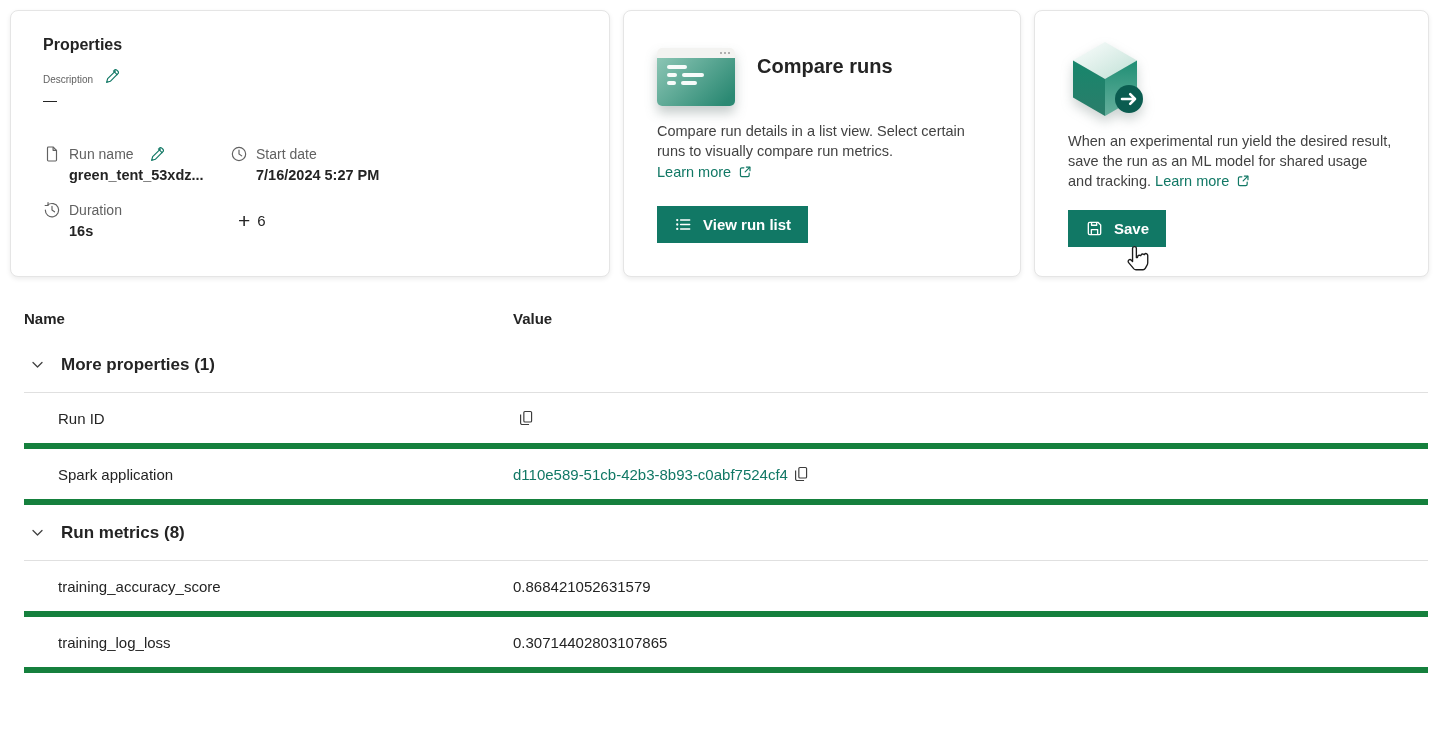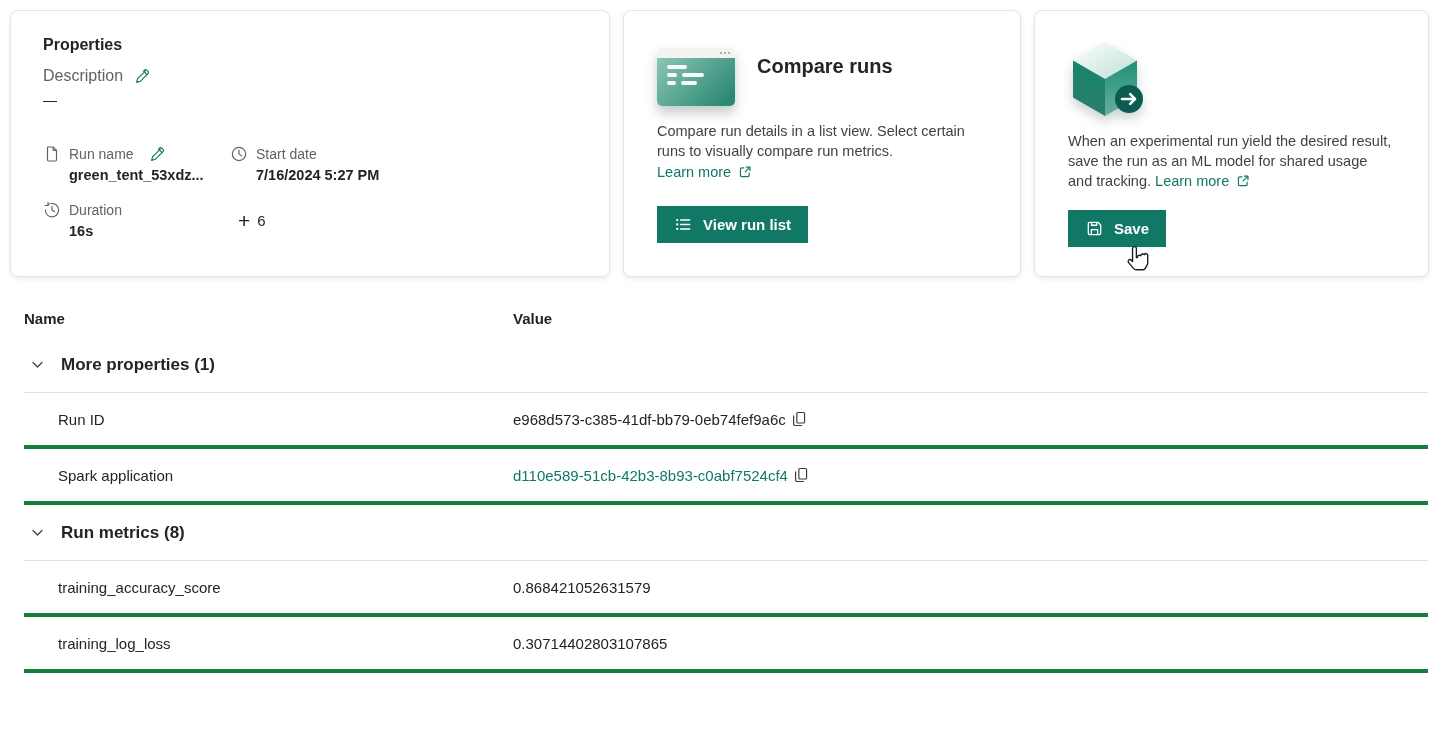--- a/index.html
+++ b/index.html
@@ -14,21 +14,21 @@
   .cards-row { position:absolute; top:10px; left:10px; display:flex; gap:13px; }
   .card {
     background:#fff; border:1px solid #e5e5e5; border-radius:8px;
     height:267px; box-shadow:0 2px 5px rgba(0,0,0,.08);
   }
 
   
   .props-card { width:600px; padding:25px 32px; }
   .props-title { font-size:16px; font-weight:700; color:#242424; }
   .desc-row { margin-top:13px; display:flex; align-items:flex-end; gap:10px;
-              font-size:16px; color:#616161; }
+              font-size:10px; color:#616161; }
   .desc-dash { margin-top:7px; font-size:14px; color:#242424; letter-spacing:1px; }
   .fields-grid { margin-top:37px; display:grid; grid-template-columns:187px auto; row-gap:17px; }
   .field { display:flex; gap:8px; }
   .ficon { width:18px; height:18px; color:#616161; flex:0 0 auto; margin-top:0; }
   .ficon svg { width:100%; height:100%; display:block; }
   .flabel { font-size:14px; color:#616161; display:flex; align-items:center; gap:14px; line-height:18px; }
   .fvalue { font-size:14.5px; font-weight:700; color:#242424; margin-top:3px; line-height:18px; }
   .edit-pencil { width:18px; height:18px; color:#117865; cursor:pointer; }
   .edit-pencil svg { width:100%; height:100%; display:block; }
   .more-badge { display:flex; align-items:center; gap:7px; align-self:center;
@@ -74,21 +74,21 @@
 
   
   .runs-table { position:absolute; top:300px; left:24px; width:1404px; }
   .thead { display:grid; grid-template-columns:489px 1fr; padding:10px 0; font-size:15px; font-weight:700; }
   .section-header { height:56px; display:flex; align-items:center; gap:16px;
                     padding-left:6px; font-size:17px; font-weight:700;
                     border-bottom:1px solid #e0e0e0; cursor:pointer; }
   .chevron { width:15px; height:15px; }
   .chevron svg { width:100%; height:100%; display:block; }
   .trow { display:grid; grid-template-columns:489px 1fr; align-items:center;
-          height:56px; border-bottom:4px solid #15803d; font-size:15px; }
+          height:56px; border-bottom:6px solid #15803d; font-size:15px; }
   .trow .name { padding-left:34px; color:#242424; }
   .value-cell { display:flex; align-items:center; }
   .copy-icon { width:18px; height:18px; color:#3d3d3d; margin-left:4px; cursor:pointer; }
   .copy-icon svg { width:100%; height:100%; display:block; }
   .value-link { color:#117865; cursor:pointer; }
 
   
   .cursor { position:absolute; left:1124px; top:244px; width:27px; z-index:10; pointer-events:none; }
 </style>
 </head>
@@ -278,21 +278,20 @@
       <svg viewBox="0 0 16 16" fill="none" stroke="#424242" stroke-width="1.4" stroke-linecap="round" stroke-linejoin="round">
           <path d="M3.2 5.8L8 10.6l4.8-4.8"></path>
         </svg>
     </span>
     <span>More properties (1)</span>
   </div>
 
   <div class="trow">
     <div class="name">Run ID</div>
     <div class="value-cell">
-      <span>e968d573-c385-41df-bb79-0eb74fef9a6c</span>
       <span class="copy-icon">
         <svg viewBox="0 0 20 20" fill="none" stroke="currentColor" stroke-width="1.3" stroke-linejoin="round">
             <rect x="7.6" y="2.8" width="8.6" height="11.6" rx="1.2"></rect>
             <path d="M13.4 17.2H5.7a1.7 1.7 0 0 1-1.7-1.7V6.1"></path>
           </svg>
       </span>
     </div>
   </div>
 
   <div class="trow">

